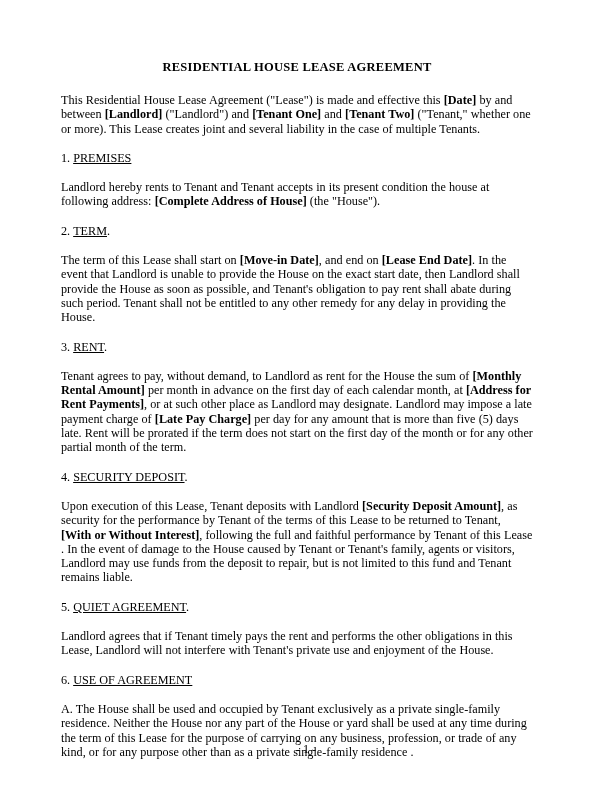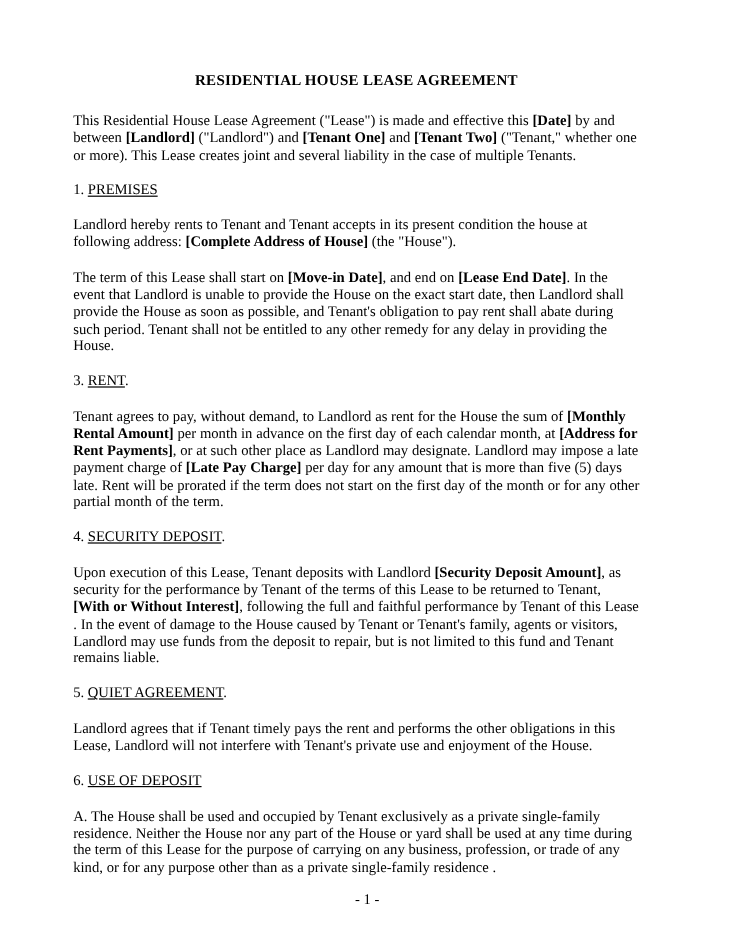--- a/index.html
+++ b/index.html
@@ -77,35 +77,36 @@
   <div class="content">
 
     <div class="doc-title">RESIDENTIAL HOUSE LEASE AGREEMENT</div>
 
     <p class="para"><span>This Residential House Lease Agreement ("Lease") is made and effective this </span><b class="ph">[Date]</b><span> by and between </span><b class="ph">[Landlord]</b><span> ("Landlord") and </span><b class="ph">[Tenant One]</b><span> and </span><b class="ph">[Tenant Two]</b><span> ("Tenant," whether one or more).  This Lease creates joint and several liability in the case of multiple Tenants.</span></p>
 
     <div class="section-head"><span class="section-num">1.</span><span class="section-title">PREMISES</span><span class="section-dot"></span></div>
 
     <p class="para"><span>Landlord hereby rents to Tenant and Tenant accepts in its present condition the house at following address: </span><b class="ph">[Complete Address of House]</b><span> (the "House").</span></p>
 
+    <div class="section-head"><span class="section-num">2.</span><span class="section-title">TERM</span><span class="section-dot">.</span></div>
 
     <p class="para"><span>The term of this Lease shall start on </span><b class="ph">[Move-in Date]</b><span>, and end on </span><b class="ph">[Lease End Date]</b><span>.  In the event that Landlord is unable to provide the House on the exact start date, then Landlord shall provide the House as soon as possible, and Tenant's obligation to pay rent shall abate during such period.  Tenant shall not be entitled to any other remedy for any delay in providing the House.</span></p>
 
     <div class="section-head"><span class="section-num">3.</span><span class="section-title">RENT</span><span class="section-dot">.</span></div>
 
     <p class="para"><span>Tenant agrees to pay, without demand, to Landlord as rent for the House the sum of </span><b class="ph">[Monthly Rental Amount]</b><span> per month in advance on the first day of each calendar month, at </span><b class="ph">[Address for Rent Payments]</b><span>, or at such other place as Landlord may designate.  Landlord may impose a late payment charge of </span><b class="ph">[Late Pay Charge]</b><span> per day for any amount that is more than five (5) days late.  Rent will be prorated if the term does not start on the first day of the month or for any other partial month of the term.</span></p>
 
     <div class="section-head"><span class="section-num">4.</span><span class="section-title">SECURITY DEPOSIT</span><span class="section-dot">.</span></div>
 
     <p class="para"><span>Upon execution of this Lease, Tenant deposits with Landlord </span><b class="ph">[Security Deposit Amount]</b><span>, as security for the performance by Tenant of the terms of this Lease to be returned to Tenant, </span><b class="ph">[With or Without Interest]</b><span>, following the full and faithful performance by Tenant of this Lease .  In the event of damage to the House caused by Tenant or Tenant's family, agents or visitors, Landlord may use funds from the deposit to repair, but is not limited to this fund and Tenant remains liable.</span></p>
 
     <div class="section-head"><span class="section-num">5.</span><span class="section-title">QUIET AGREEMENT</span><span class="section-dot">.</span></div>
 
     <p class="para"><span>Landlord agrees that if Tenant timely pays the rent and performs the other obligations in this Lease, Landlord will not interfere with Tenant's private use and enjoyment of the House.</span></p>
 
-    <div class="section-head"><span class="section-num">6.</span><span class="section-title">USE OF DEPOSIT</span><span class="section-dot"></span></div>
+    <div class="section-head"><span class="section-num">6.</span><span class="section-title">USE OF AGREEMENT</span><span class="section-dot"></span></div>
 
     <p class="para"><span>A.  The House shall be used and occupied by Tenant exclusively as a private single-family residence.  Neither the House nor any part of the House or yard shall be used at any time during the term of this Lease for the purpose of carrying on any business, profession, or trade of any kind, or for any purpose other than as a private single-family residence .</span></p>
 
   </div>
 
   <div class="footer">- 1 -</div>
 </div>
 
 </body></html>

